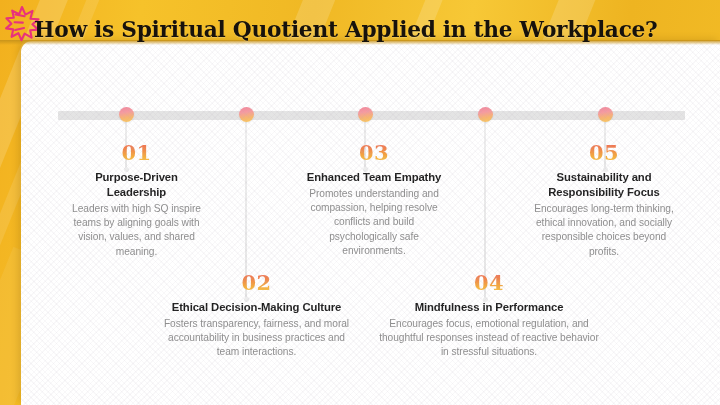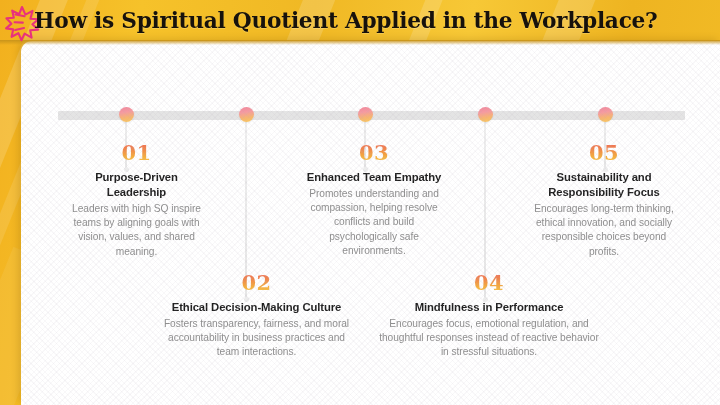--- a/index.html
+++ b/index.html
@@ -15,21 +15,21 @@
   .s1 { left:-40px; top:-80px; width:26px; height:560px; transform:rotate(22deg); }
   .s2 { left:10px; top:-90px; width:12px; height:560px; transform:rotate(22deg); opacity:.7;}
   .s3 { left:300px; top:-120px; width:30px; height:260px; transform:rotate(22deg); }
   .s4 { left:430px; top:-140px; width:16px; height:260px; transform:rotate(22deg); }
   .s5 { left:560px; top:-130px; width:34px; height:260px; transform:rotate(22deg); }
   .s6 { left:-30px; top:250px; width:60px; height:220px; transform:rotate(22deg); opacity:.45;}
 
   
   .header {
     position:absolute; left:0; top:0; width:720px; height:40px;
-    display:flex; align-items:center; z-index:6;
+    display:flex; align-items:flex-end; z-index:6;
   }
   .burst { position:absolute; left:2px; top:2px; width:40px; height:40px; }
   .title {
     font-family:"DejaVu Serif", serif;
     font-weight:700; font-size:22.5px; line-height:1;
     color:#17120c; letter-spacing:-.3px; white-space:nowrap;
     margin-left:34px; text-shadow:0 1px 0 rgba(255,255,255,.18);
     transform:scaleX(.965); transform-origin:left center;
   }
   .header-shadow{

